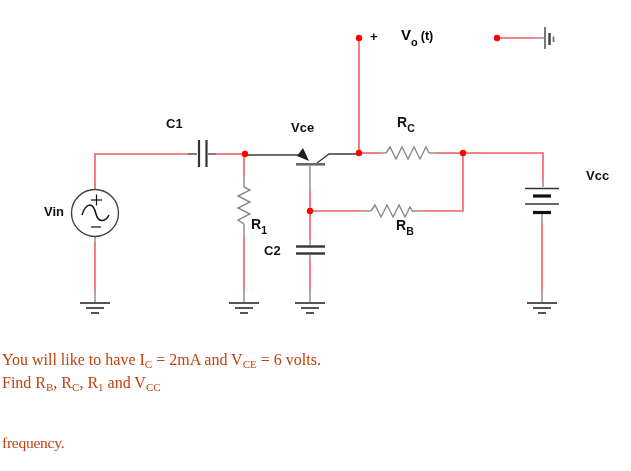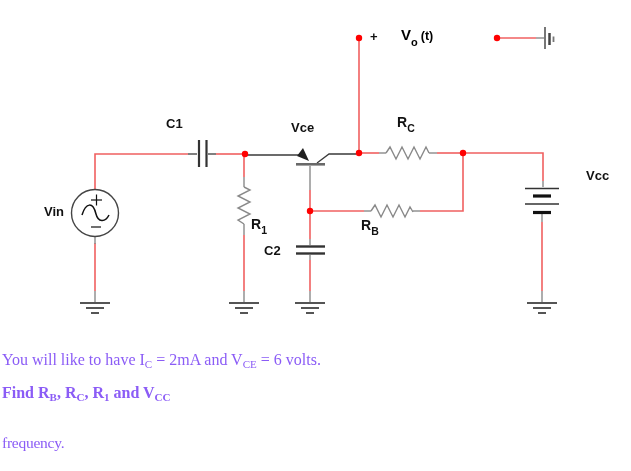--- a/index.html
+++ b/index.html
@@ -8,21 +8,21 @@
   
   .clabel{position:absolute;font-weight:bold;font-size:13px;color:#111;white-space:nowrap;}
   .clabel .sub{font-size:10.5px;vertical-align:-5px;font-weight:bold;}
   .clabel.big{font-size:14px;}
   
   #vo-label{position:absolute;left:401px;top:26px;font-weight:bold;color:#000000;}
   #vo-label .main{font-size:15px;}
   #vo-label .sub{font-size:11px;vertical-align:-6px;}
   #vo-label .paren{font-size:12.5px;margin-left:3px;}
   
-  .ptext{position:absolute;left:2px;color:#8b5cf6;font-family:"Liberation Serif",serif;
+  .ptext{position:absolute;left:2px;color:#c2410c;font-family:"Liberation Serif",serif;
          font-size:16px;white-space:pre-wrap;}
   .ptext sub{font-size:11px;vertical-align:-3px;line-height:0;}
   .ptext.narrow{font-size:15.5px;letter-spacing:-0.25px;}
   svg{position:absolute;left:0;top:0;}
 </style>
 </head>
 <body>
 
 <div id="page">
 
@@ -154,25 +154,25 @@
       <circle cx="497" cy="38" r="3.2"></circle>
     </g>
   </svg>
 
   <div class="clabel" style="left:29px;top:204px;margin-left:15px;">Vin</div>
   <div class="clabel" style="left:166px;top:116px;">C1</div>
   <div class="clabel" style="left:291px;top:120px;">Vce</div>
   <div class="clabel big" style="left:251px;top:184px;margin-top:32px;"><span>R</span><span class="sub">1</span></div>
   <div class="clabel" style="left:264px;top:243px;">C2</div>
   <div class="clabel big" style="left:397px;top:114px;"><span>R</span><span class="sub">C</span></div>
-  <div class="clabel big" style="left:361px;top:217px;"><span>R</span><span class="sub">B</span></div>
+  <div class="clabel big" style="left:396px;top:217px;"><span>R</span><span class="sub">B</span></div>
   <div class="clabel" style="left:586px;top:168px;">Vcc</div>
   <div class="clabel" style="left:370px;top:29px;">+</div>
   <div id="vo-label"><span class="main">V</span><span class="sub">o</span><span class="paren">(t)</span></div>
 
   <div class="ptext" style="top:351px;"><span>You will like to have I</span><sub>C</sub><span> = 2mA and V</span><sub>CE</sub><span> = 6 volts.</span></div>
 
-  <div class="ptext" style="top:384px;font-weight:bold;"><span>Find R</span><sub>B</sub><span>, R</span><sub>C</sub><span>, R</span><sub>1</sub><span> and V</span><sub>CC</sub></div>
+  <div class="ptext" style="top:374px;"><span>Find R</span><sub>B</sub><span>, R</span><sub>C</sub><span>, R</span><sub>1</sub><span> and V</span><sub>CC</sub></div>
 
 
   <div class="ptext narrow" style="top:434px;"><span>frequency.</span></div>
 
 </div>
 
 </body></html>

